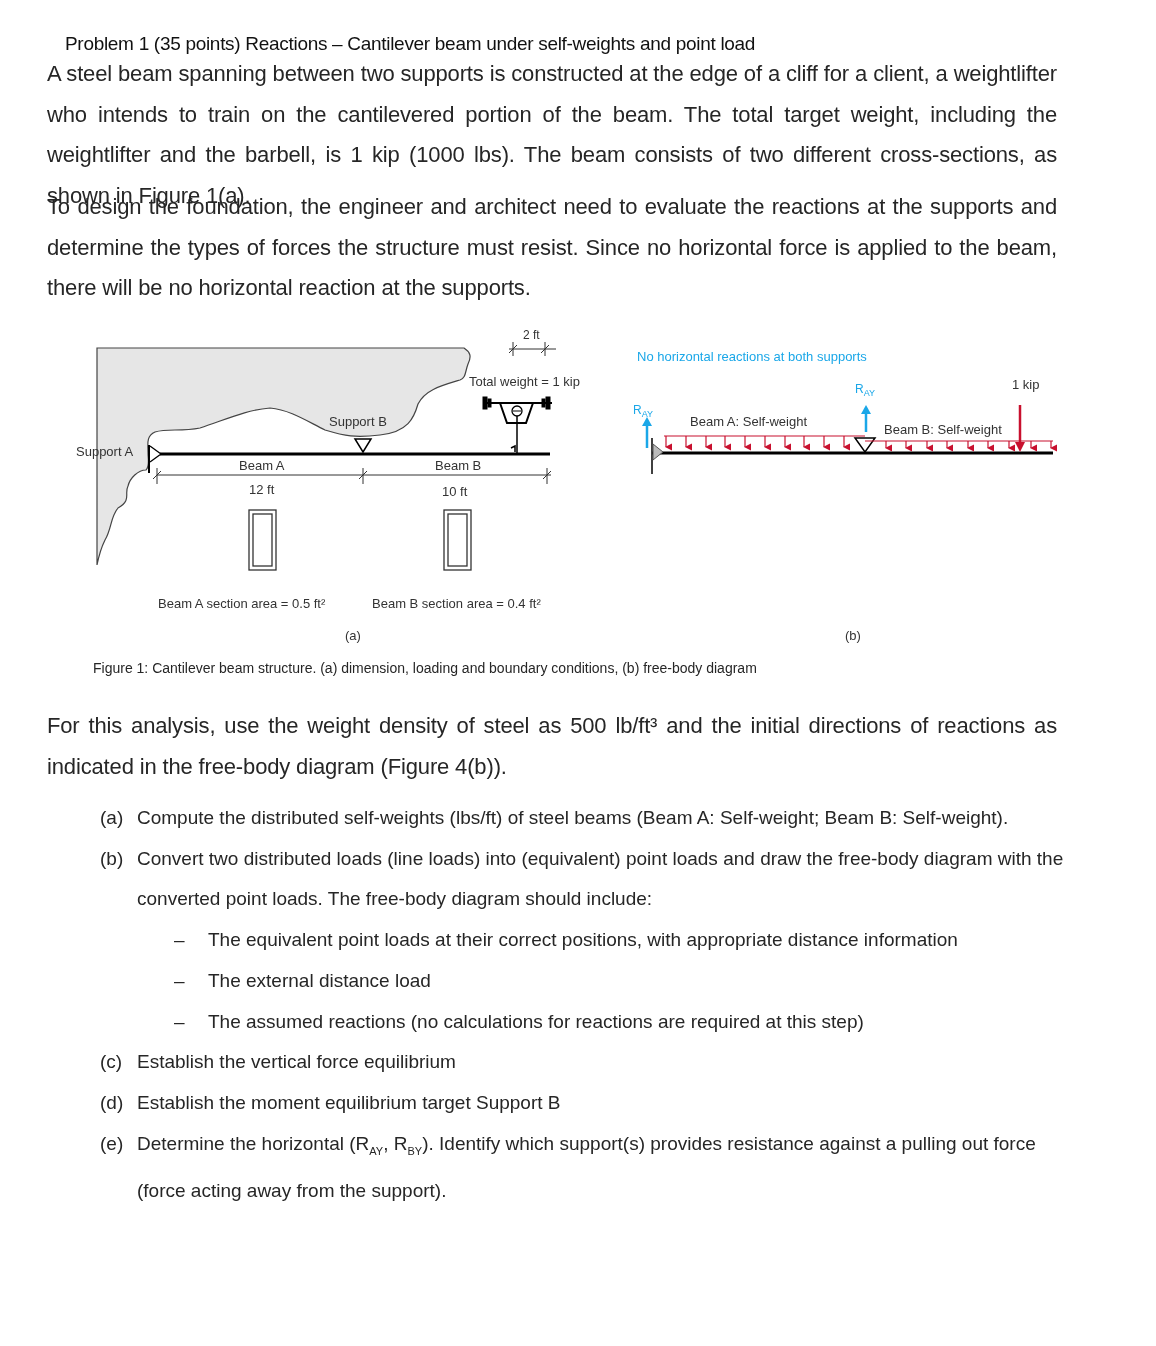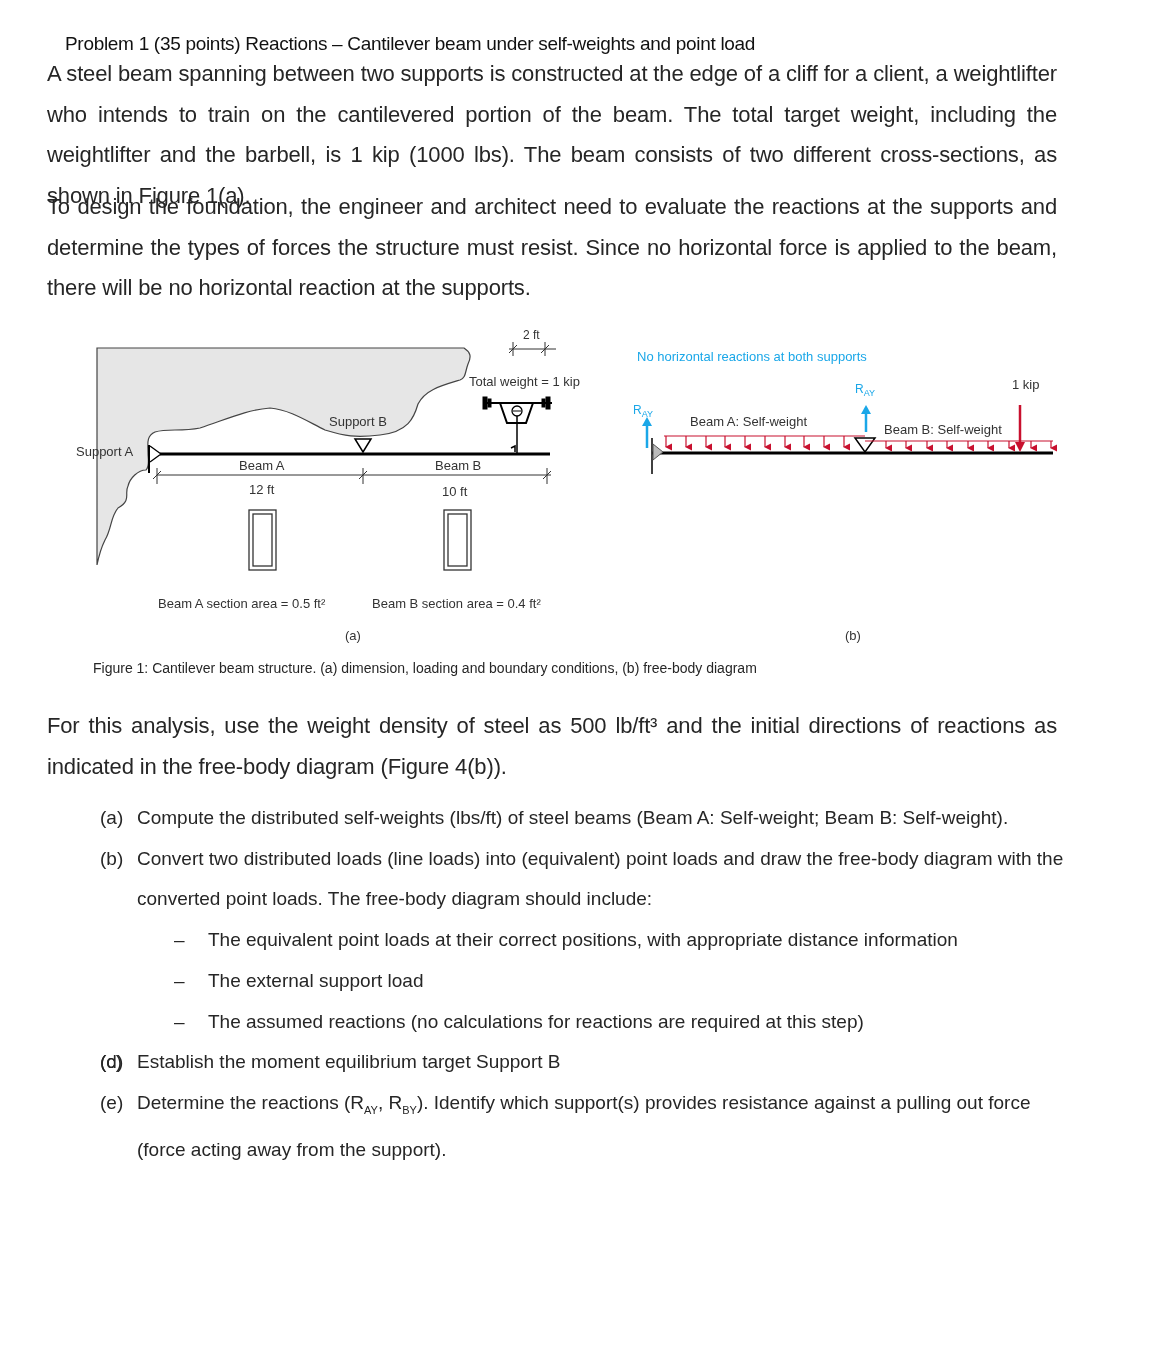--- a/index.html
+++ b/index.html
@@ -162,30 +162,31 @@
   <div class="li">
     <span class="lbl">(b)</span>
     <span>Convert two distributed loads (line loads) into (equivalent) point loads and draw the free-body diagram with the converted point loads. The free-body diagram should include:</span>
   </div>
   <div class="sub">
     <span class="dash">–</span>
     <span>The equivalent point loads at their correct positions, with appropriate distance information</span>
   </div>
   <div class="sub">
     <span class="dash">–</span>
-    <span>The external support load</span>
+    <span>The external distance load</span>
   </div>
   <div class="sub">
     <span class="dash">–</span>
     <span>The assumed reactions (no calculations for reactions are required at this step)</span>
   </div>
   <div class="li">
     <span class="lbl">(c)</span>
+    <span>Establish the vertical force equilibrium</span>
   </div>
   <div class="li">
     <span class="lbl">(d)</span>
     <span>Establish the moment equilibrium target Support B</span>
   </div>
   <div class="li">
     <span class="lbl">(e)</span>
-    <span><span>Determine the reactions (R</span><sub class="s">AY</sub><span>, R</span><sub class="s">BY</sub><span>). Identify which support(s) provides resistance against a pulling out force (force acting away from the support).</span></span>
+    <span><span>Determine the horizontal (R</span><sub class="s">AY</sub><span>, R</span><sub class="s">BY</sub><span>). Identify which support(s) provides resistance against a pulling out force (force acting away from the support).</span></span>
   </div>
 </div>
 
 </body></html>

